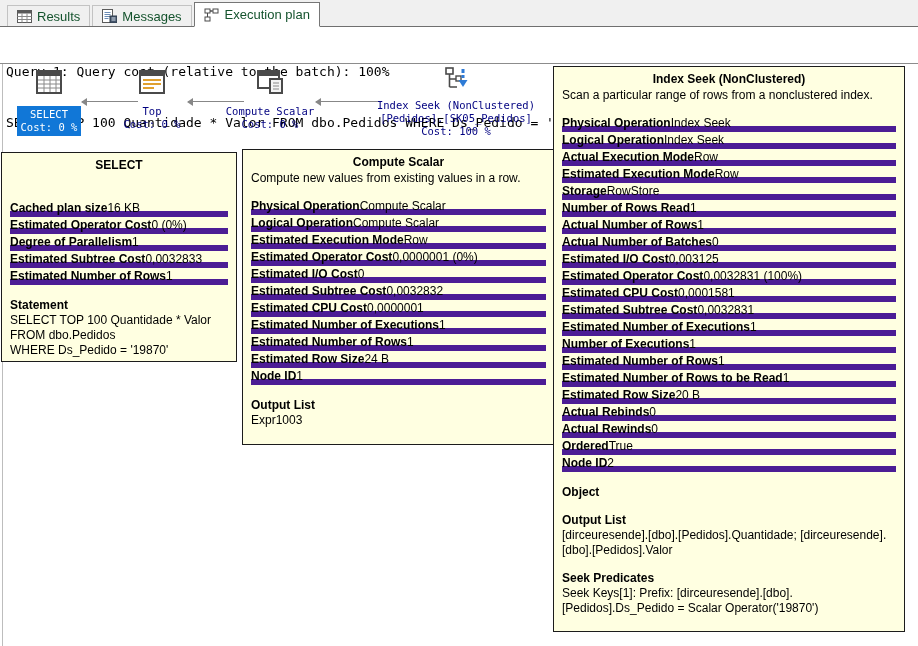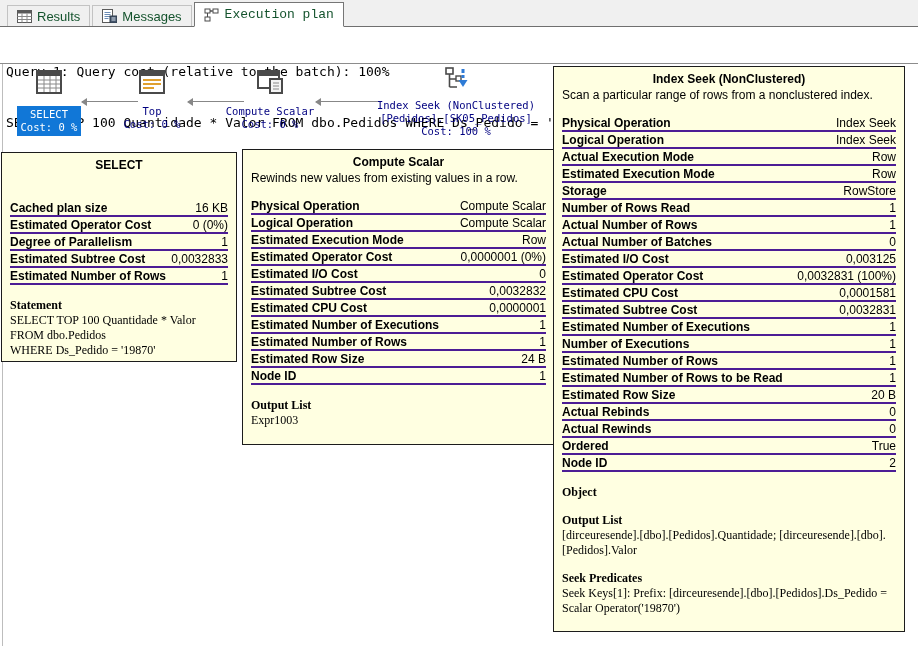--- a/index.html
+++ b/index.html
@@ -13,21 +13,21 @@
     border-bottom:1px solid #6f6f6f;display:flex;align-items:flex-end;
     padding-left:7px;box-sizing:border-box;
   }
   .tab{
     display:flex;align-items:center;gap:5px;height:21px;padding:0 9px;
     font-size:13px;color:#14532d;background:#f0f0f0;
     border:1px solid #c3c3c3;border-bottom:none;margin-right:2px;box-sizing:border-box;
   }
   .tab.active{
     background:#fff;height:25px;border:1px solid #767676;border-bottom:1px solid #fff;
-    margin-bottom:-1px;position:relative;z-index:2;font-family:Liberation Mono, monospace;
+    margin-bottom:-1px;position:relative;z-index:2;
   }
   .tab svg{display:block;}
   
   .query{
     position:absolute;top:28px;left:0;width:918px;height:36px;
     border-bottom:1px solid #8c8c8c;box-sizing:border-box;
     font-family:"DejaVu Sans Mono","Liberation Mono",monospace;
     font-size:13px;line-height:17px;padding:1px 0 0 6px;white-space:pre;background:#fff;
   }
   
@@ -50,26 +50,26 @@
   }
   
   .tooltip{
     position:absolute;background:#ffffe1;border:1px solid #1c1c1c;box-sizing:border-box;
     padding:3px 8px 6px;font-size:12px;line-height:15px;color:#000;z-index:5;
   }
   .tt-title{font-weight:bold;text-align:center;padding:2px 0 1px;}
   .tt-rows{margin-top:12px;}
   .tt-rows.big-gap{margin-top:26px;}
   .tt-row{
-    display:flex;justify-content:space-between;align-items:baseline;
-    border-bottom:2px solid #4c1d95;height:17px;box-sizing:border-box;padding-top:1px;
+    display:flex;align-items:baseline;
+    border-bottom:6px solid #4c1d95;height:17px;box-sizing:border-box;padding-top:1px;
   }
   .tt-label{font-weight:bold;white-space:nowrap;}
   .tt-value{white-space:nowrap;}
-  .tt-section{margin-top:13px;font-family:Liberation Serif, serif;}
+  .tt-section{margin-top:13px;}
   .tt-sec-header{font-weight:bold;}
 </style>
 </head>
 <body>
 
 <div class="tabbar">
   <div class="tab">
     <span>
       <svg width="15" height="13" viewBox="0 0 15 13">
           <rect x="0.5" y="0.5" width="14" height="12" fill="#fff" stroke="#5a5a5a"></rect>
@@ -206,21 +206,21 @@
         <div class="tt-sec-header">Statement</div>
         <div class="tt-sec-line">SELECT TOP 100 Quantidade * Valor</div>
         <div class="tt-sec-line">FROM dbo.Pedidos</div>
         <div class="tt-sec-line">WHERE Ds_Pedido = '19870'</div>
       </div>
     </div>
 </div>
 
 <div class="tooltip" style="left:242px;top:149px;width:313px;height:296px;">
   <div class="tt-title">Compute Scalar</div>
-  <div class="tt-desc">Rewinds new values from existing values in a row.</div>
+  <div class="tt-desc">Compute new values from existing values in a row.</div>
   <div class="tt-rows">
       <div class="tt-row">
         <span class="tt-label">Physical Operation</span>
         <span class="tt-value">Compute Scalar</span>
       </div>
       <div class="tt-row">
         <span class="tt-label">Logical Operation</span>
         <span class="tt-value">Compute Scalar</span>
       </div>
       <div class="tt-row">

